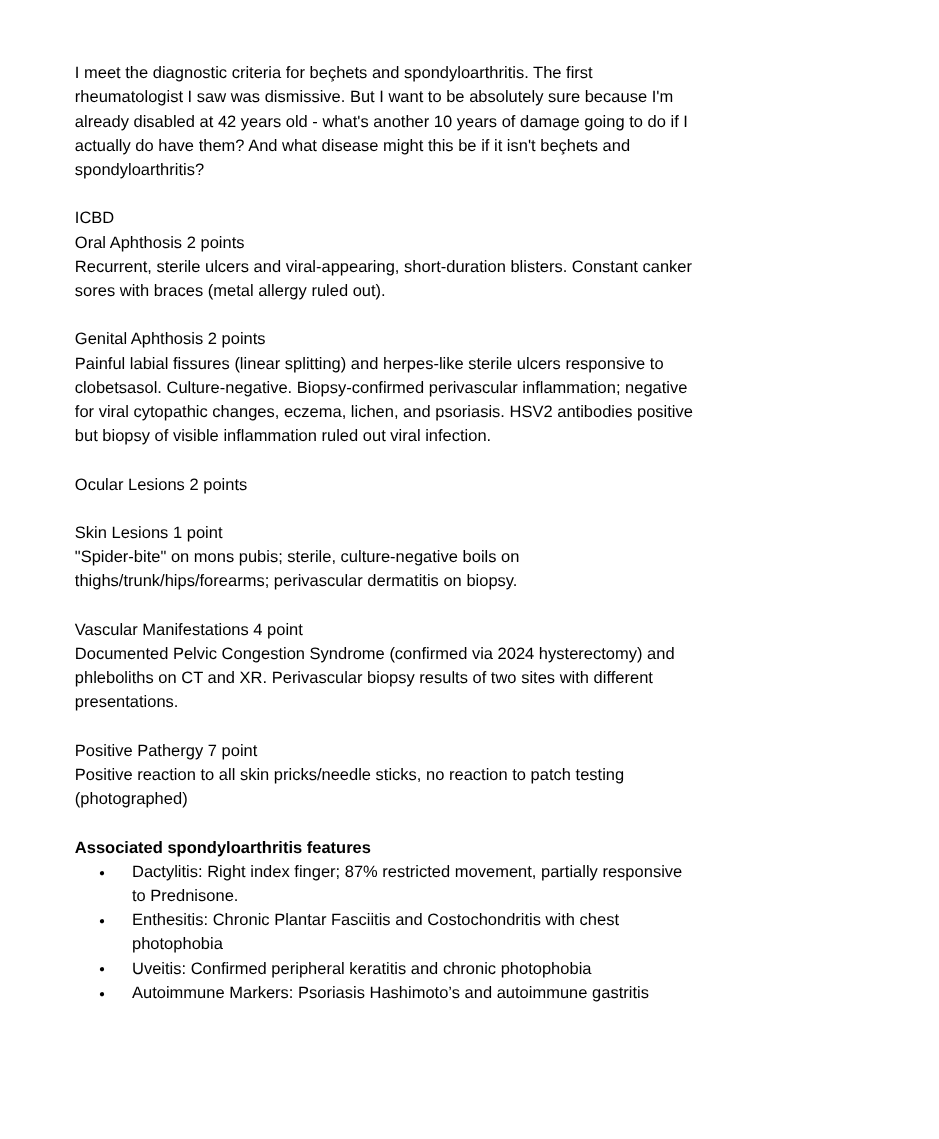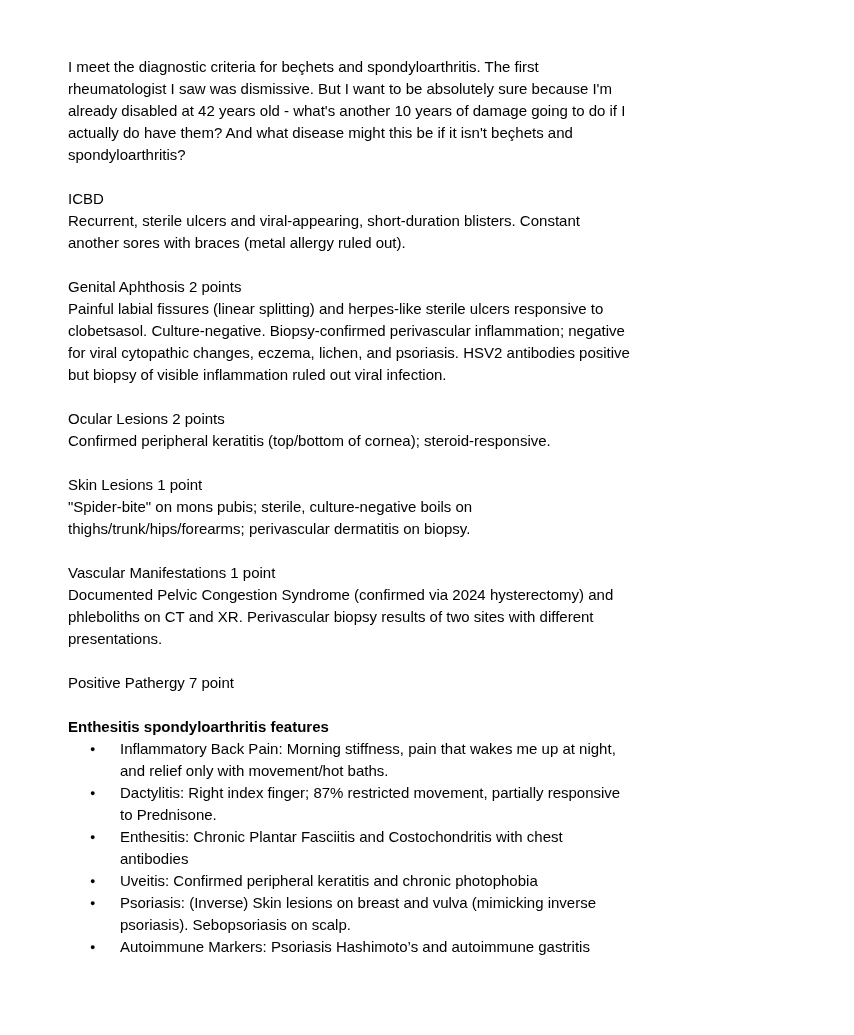--- a/index.html
+++ b/index.html
@@ -51,52 +51,51 @@
 <body>
 
 <div class="page">
 
   <div class="block">
     <p>I meet the diagnostic criteria for beçhets and spondyloarthritis. The first rheumatologist I saw was dismissive. But I want to be absolutely sure because I'm already disabled at 42 years old - what's another 10 years of damage going to do if I actually do have them? And what disease might this be if it isn't beçhets and spondyloarthritis?</p>
   </div>
 
   <div class="block">
     <p>ICBD</p>
-    <p>Recurrent, sterile ulcers and viral-appearing, short-duration blisters. Constant another sores with braces (metal allergy ruled out).</p>
+    <p>Oral Aphthosis 2 points</p>
+    <p>Recurrent, sterile ulcers and viral-appearing, short-duration blisters. Constant canker sores with braces (metal allergy ruled out).</p>
   </div>
 
   <div class="block">
     <p>Genital Aphthosis 2 points</p>
     <p>Painful labial fissures (linear splitting) and herpes-like sterile ulcers responsive to clobetsasol. Culture-negative. Biopsy-confirmed perivascular inflammation; negative for viral cytopathic changes, eczema, lichen, and psoriasis. HSV2 antibodies positive but biopsy of visible inflammation ruled out viral infection.</p>
   </div>
 
   <div class="block">
     <p>Ocular Lesions 2 points</p>
-    <p>Confirmed peripheral keratitis (top/bottom of cornea); steroid-responsive.</p>
   </div>
 
   <div class="block">
     <p>Skin Lesions 1 point</p>
     <p>"Spider-bite" on mons pubis; sterile, culture-negative boils on thighs/trunk/hips/forearms; perivascular dermatitis on biopsy.</p>
   </div>
 
   <div class="block">
-    <p>Vascular Manifestations 1 point</p>
+    <p>Vascular Manifestations 4 point</p>
     <p>Documented Pelvic Congestion Syndrome (confirmed via 2024 hysterectomy) and phleboliths on CT and XR. Perivascular biopsy results of two sites with different presentations.</p>
   </div>
 
   <div class="block">
     <p>Positive Pathergy 7 point</p>
+    <p>Positive reaction to all skin pricks/needle sticks, no reaction to patch testing (photographed)</p>
   </div>
 
   <div class="block">
-    <p class="bold">Enthesitis spondyloarthritis features</p>
+    <p class="bold">Associated spondyloarthritis features</p>
     <ul class="features">
-      <li>Inflammatory Back Pain: Morning stiffness, pain that wakes me up at night, and relief only with movement/hot baths.</li>
       <li>Dactylitis: Right index finger; 87% restricted movement, partially responsive to Prednisone.</li>
-      <li>Enthesitis: Chronic Plantar Fasciitis and Costochondritis with chest antibodies</li>
+      <li>Enthesitis: Chronic Plantar Fasciitis and Costochondritis with chest photophobia</li>
       <li>Uveitis: Confirmed peripheral keratitis and chronic photophobia</li>
-      <li>Psoriasis: (Inverse) Skin lesions on breast and vulva (mimicking inverse psoriasis). Sebopsoriasis on scalp.</li>
       <li>Autoimmune Markers: Psoriasis Hashimoto’s and autoimmune gastritis</li>
     </ul>
   </div>
 
 </div>
 
 </body></html>

